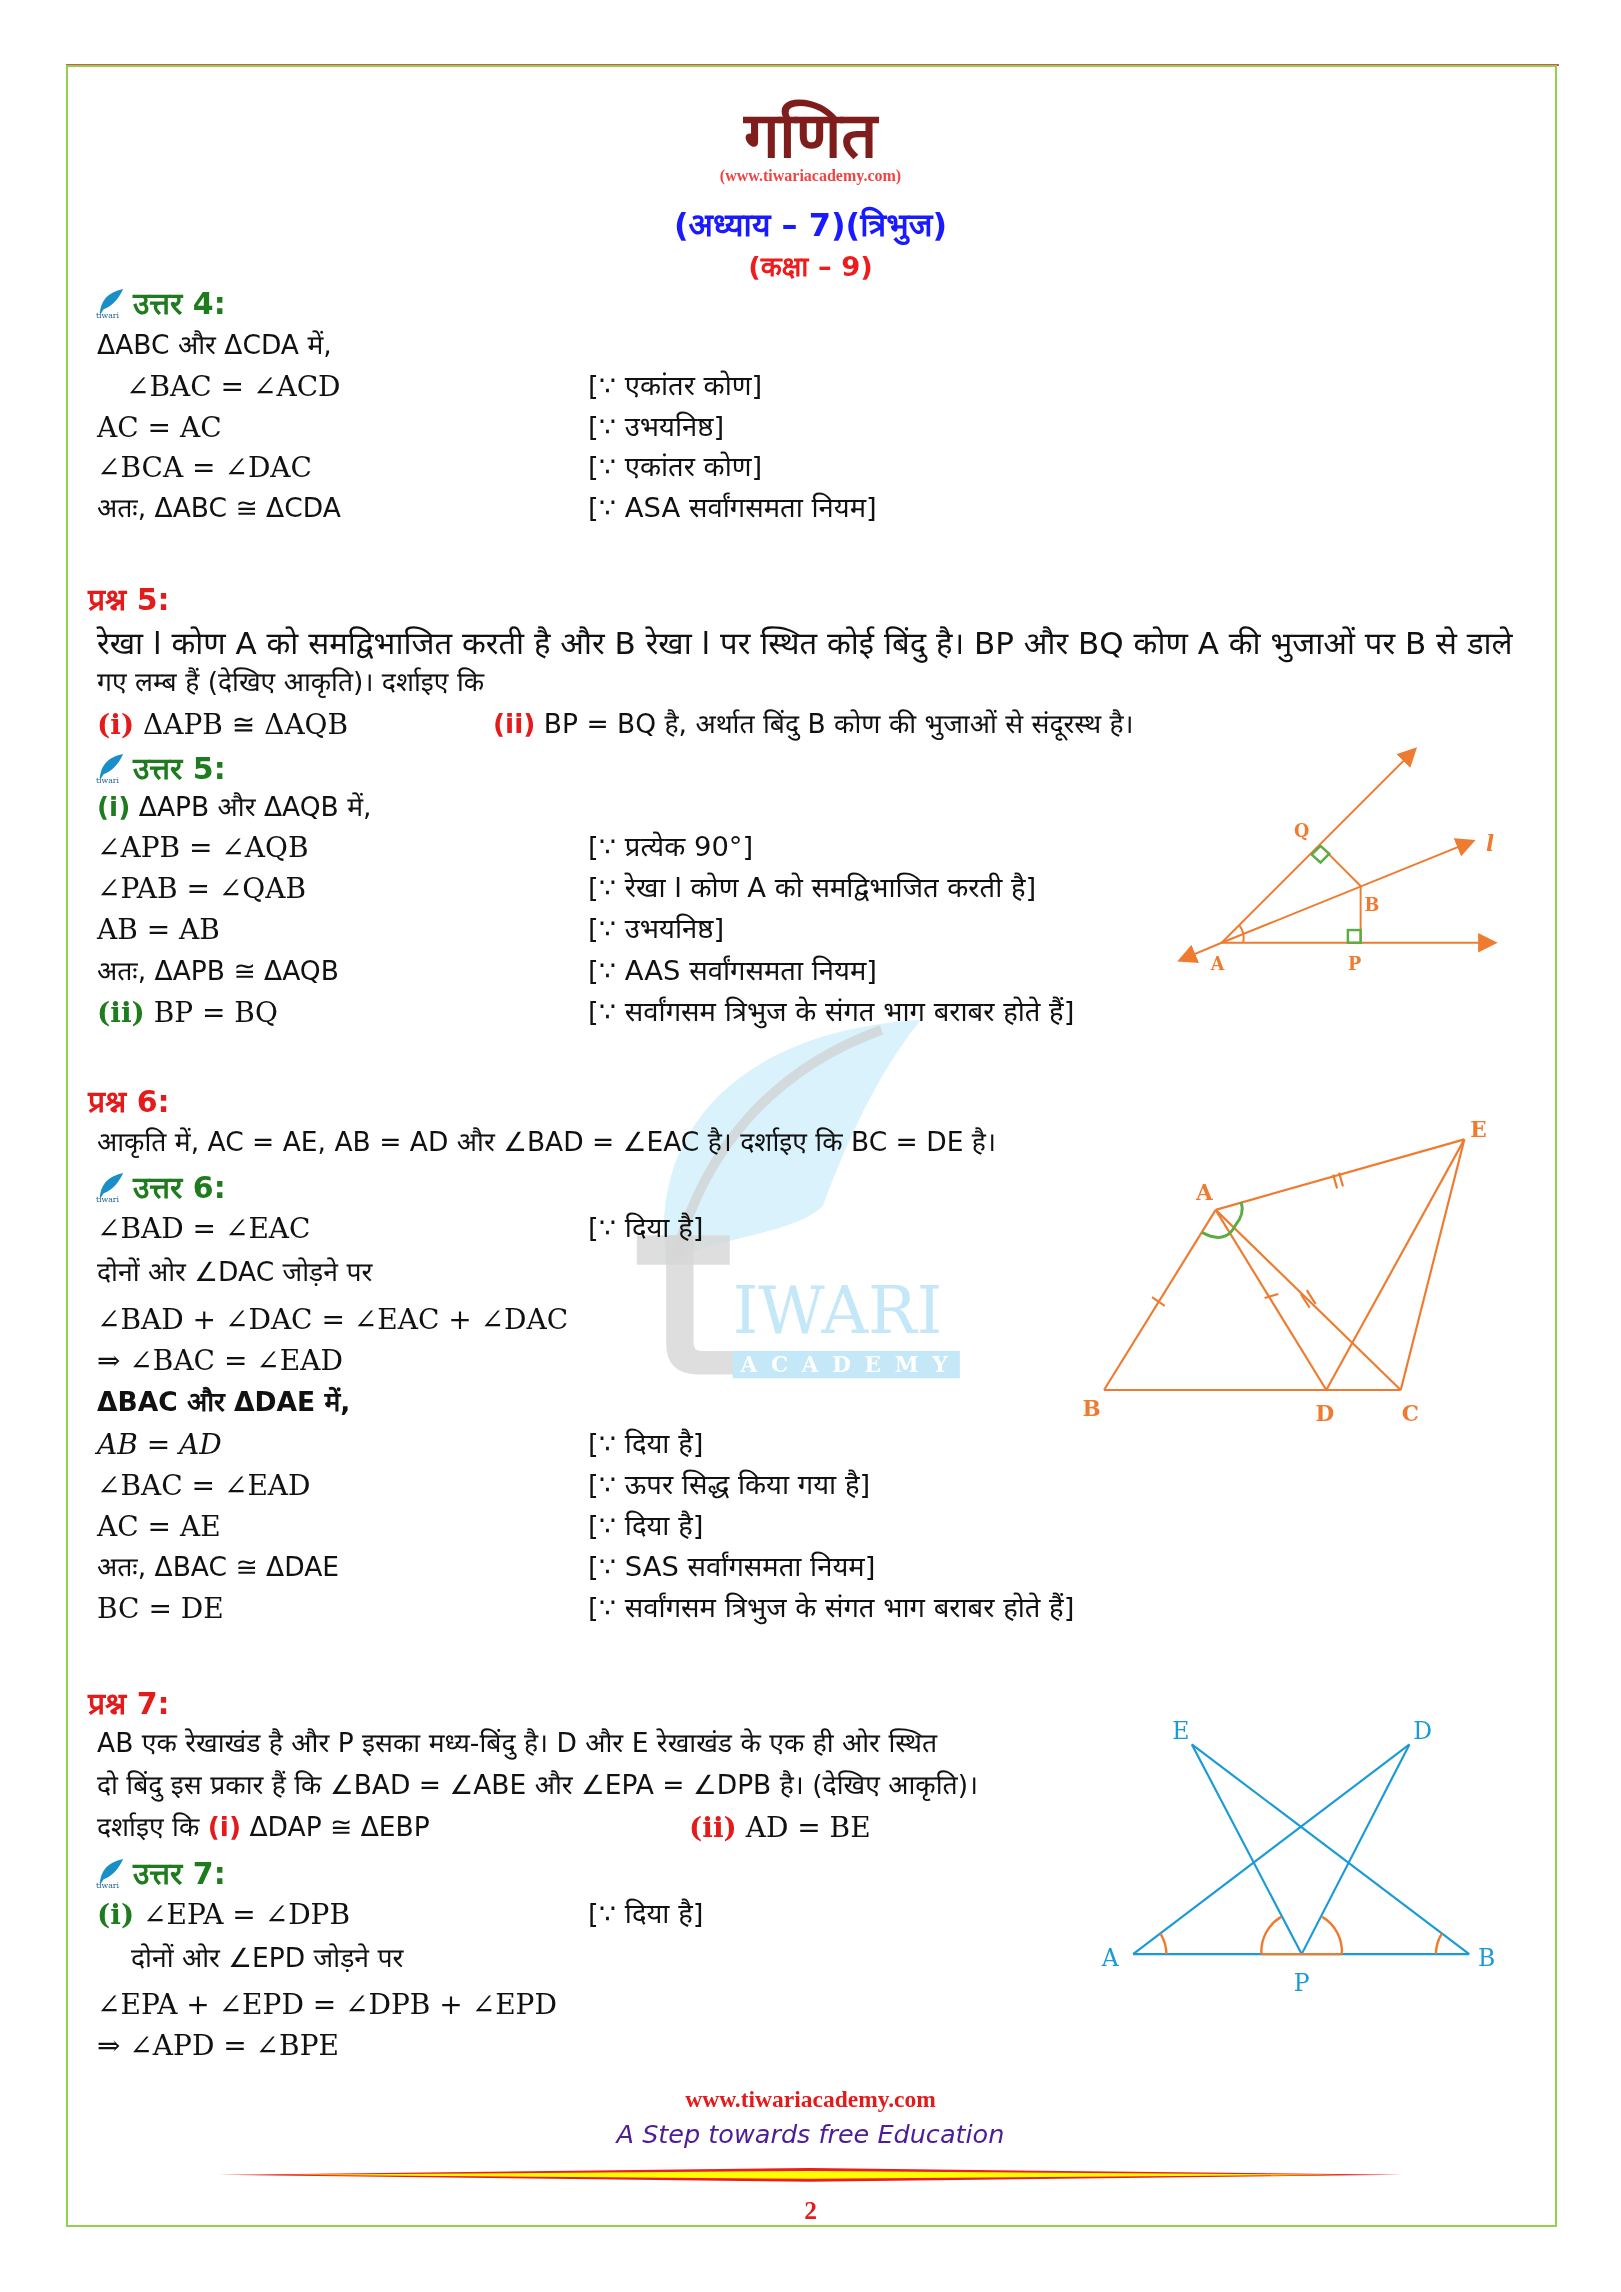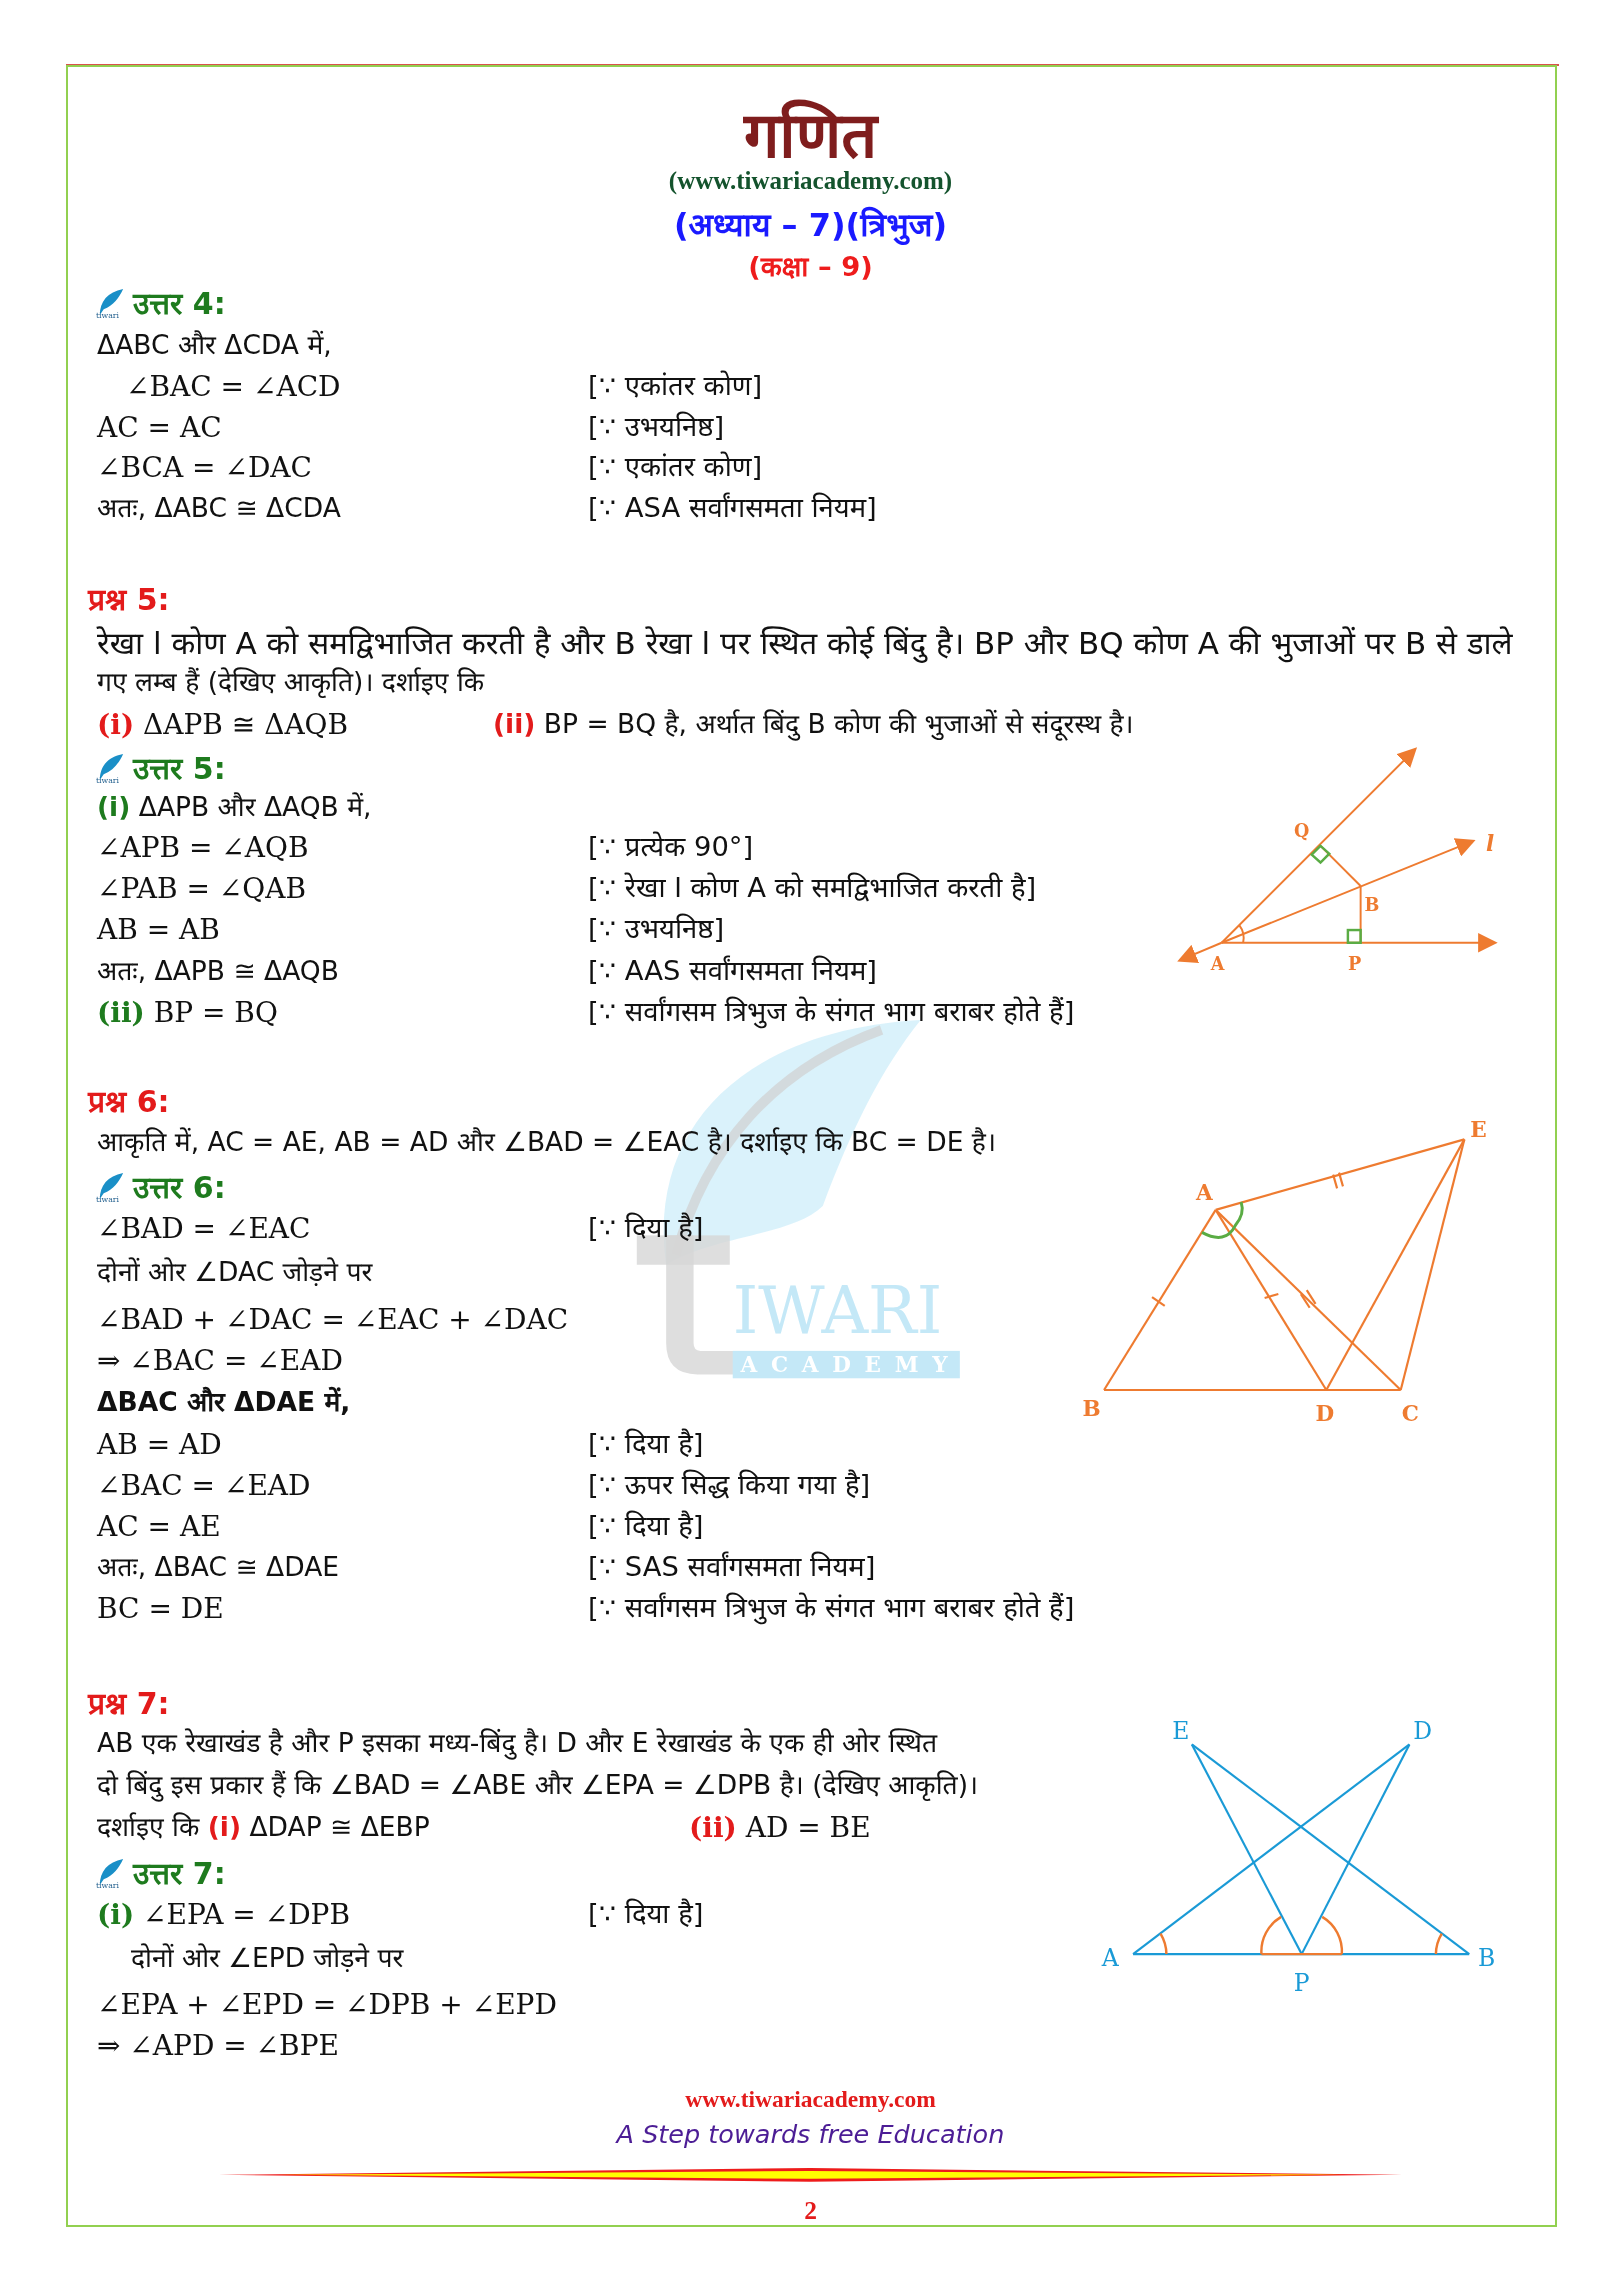--- a/index.html
+++ b/index.html
@@ -4,21 +4,21 @@
 <style>
   html, body { margin:0; padding:0; background:#ffffff; }
   body { width:1621px; height:2293px; position:relative; overflow:hidden;
          font-family:"Liberation Serif","DejaVu Serif",serif; color:#111; }
   .frame { position:absolute; left:66px; top:65px; width:1487px; height:2158px;
            border:2.9px solid #92d050; box-sizing:content-box; }
   .frame-top { position:absolute; left:66px; top:64px; width:1493px; height:2px; background:#d9534f; }
   .abs { position:absolute; white-space:nowrap; }
   .title { left:0; width:1621px; text-align:center; top:76px; font-size:63px; font-weight:bold; color:#7f1d1d;
            font-family:"DejaVu Sans",sans-serif; line-height:1;margin-top:28px; }
-  .url { left:0; width:1621px; text-align:center; top:167px; font-size:25px; font-weight:bold; color:#14532d; }
+  .url { left:0; width:1621px; text-align:center; top:167px; font-size:16px; font-weight:bold; color:#ef4444; }
   .chapter { left:0; width:1621px; text-align:center; top:202px; font-size:32px; font-weight:bold; color:#1a1aff;
              font-family:"DejaVu Sans",sans-serif; }
   .class { left:0; width:1621px; text-align:center; top:247px; font-size:27.4px; font-weight:bold; color:#ee1c1c;
            font-family:"DejaVu Sans",sans-serif; }
   .ans-head { font-size:30px; font-weight:bold; color:#1e7b1e; font-family:"DejaVu Sans",sans-serif; display:flex; align-items:center; gap:5.9px; }
   .q-head { font-size:30px; font-weight:bold; color:#e31b1b; font-family:"DejaVu Sans",sans-serif; }
   .line { font-size:28px; line-height:1.2; font-family:"DejaVu Serif","Liberation Serif",serif; }
   .hi { font-family:"DejaVu Sans",sans-serif; font-size:26.5px; }
   .red { color:#e31b1b; font-weight:bold; }
   .green { color:#1e7b1e; font-weight:bold; }
@@ -148,21 +148,21 @@
       </svg>
   </span>
   <span>उत्तर 6:</span>
 </div>
 <div class="abs line" style="left:97px; top:1212px;">∠BAD = ∠EAC</div>
 <div class="abs line hi reason" style="left:588px; top:1212px;">[∵ दिया है]</div>
 <div class="abs line hi" style="left:97px; top:1256px;">दोनों ओर ∠DAC जोड़ने पर</div>
 <div class="abs line" style="left:97px; top:1303px;">∠BAD + ∠DAC  = ∠EAC + ∠DAC</div>
 <div class="abs line" style="left:97px; top:1344px;">⇒ ∠BAC = ∠EAD</div>
 <div class="abs line hi" style="left:97px; top:1386px;font-weight:bold;">ΔBAC और ΔDAE में,</div>
-<div class="abs line" style="left:97px; top:1428px;">AB = AD</div>
+<div class="abs line" style="left:97px; top:1428px;font-style:italic;">AB = AD</div>
 <div class="abs line hi reason" style="left:588px; top:1428px;">[∵ दिया है]</div>
 <div class="abs line" style="left:97px; top:1469px;">∠BAC = ∠EAD</div>
 <div class="abs line hi reason" style="left:588px; top:1469px;">[∵ ऊपर सिद्ध किया गया है]</div>
 <div class="abs line" style="left:97px; top:1510px;">AC = AE</div>
 <div class="abs line hi reason" style="left:588px; top:1510px;">[∵ दिया है]</div>
 <div class="abs line hi" style="left:97px; top:1551px;">अतः,  ΔBAC ≅ ΔDAE</div>
 <div class="abs line hi reason" style="left:588px; top:1551px;">[∵ SAS सर्वांगसमता नियम]</div>
 <div class="abs line" style="left:97px; top:1592px;">BC = DE</div>
 <div class="abs line hi reason" style="left:588px; top:1592px;">[∵ सर्वांगसम त्रिभुज के संगत भाग बराबर होते हैं]</div>
 

